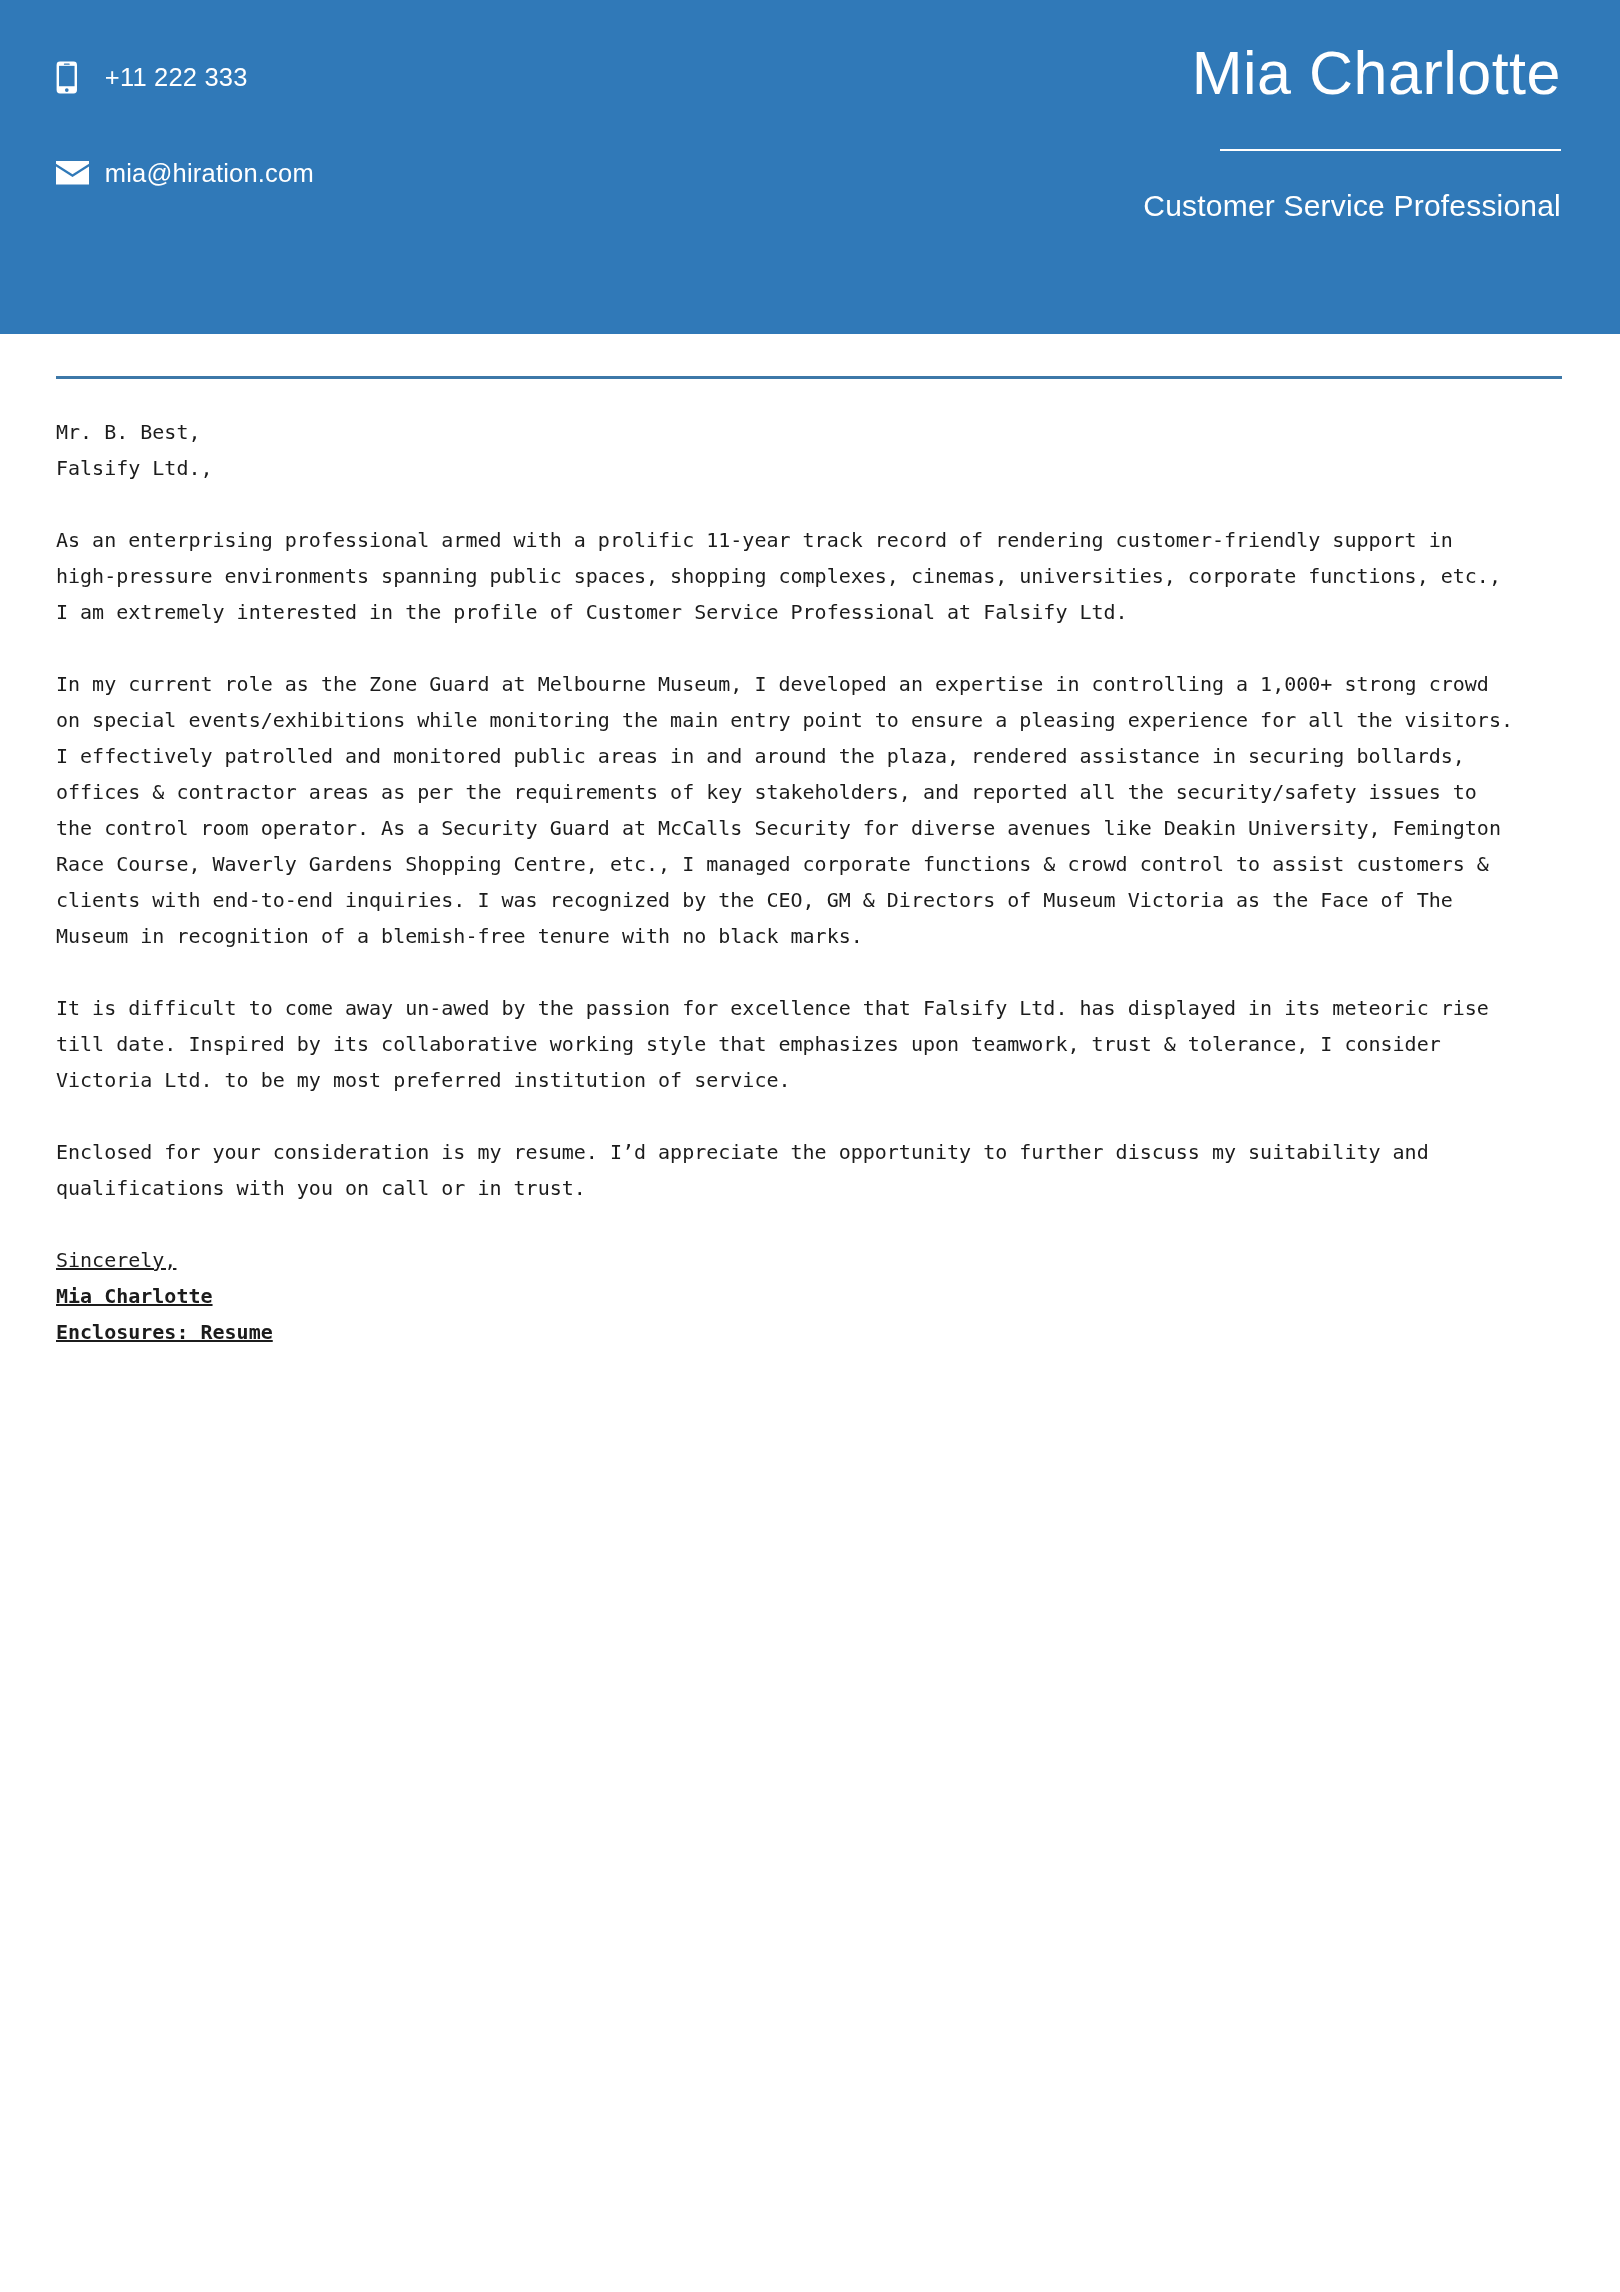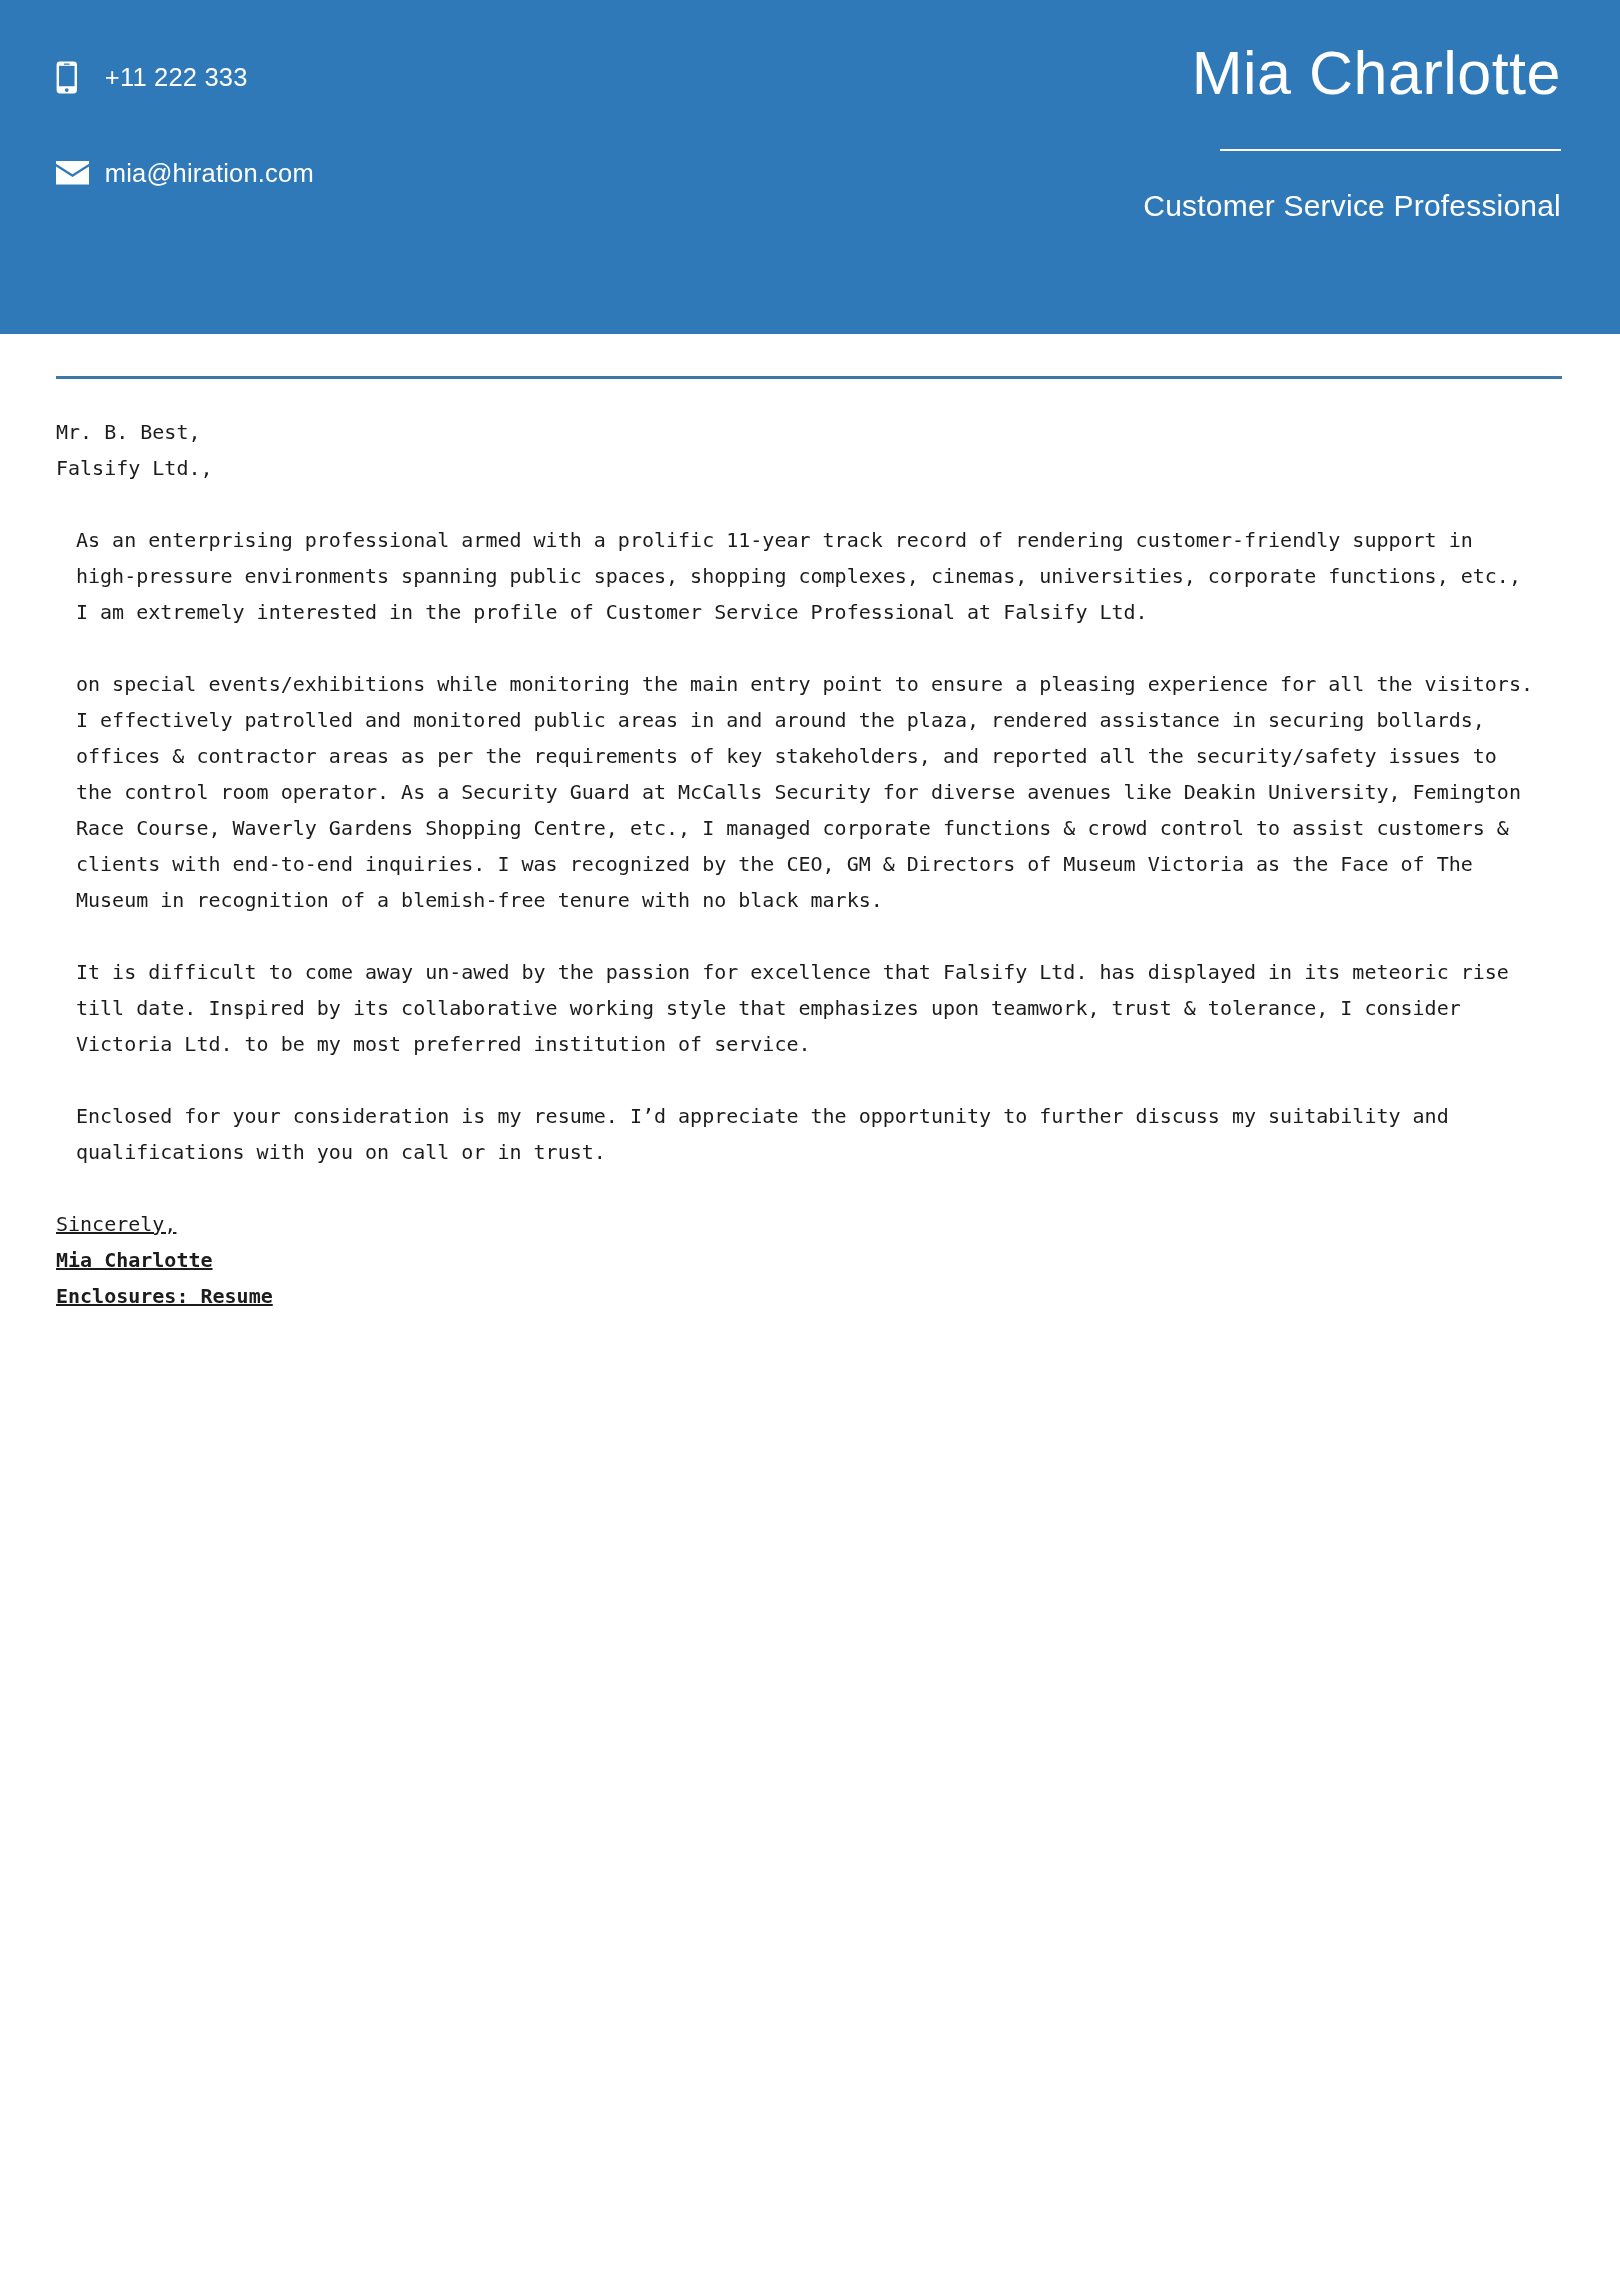--- a/index.html
+++ b/index.html
@@ -120,21 +120,20 @@
 
   .addressee {
     margin-bottom: 0;
   }
   .addressee div { white-space: pre; }
 
   .para {
     margin-top: 36px;
     text-align: justify;
     text-justify: inter-word;
-    margin-left: 20px;
   }
   .para-lines div { white-space: pre; }
 
   .signoff {
     margin-top: 36px;
   }
   .signoff div { white-space: pre; text-decoration: underline; }
   .signoff .bold { font-weight: 700; }
 </style>
 </head>
@@ -191,20 +190,21 @@
     <div class="para">
       <div class="para-lines">
         <div>As an enterprising professional armed with a prolific 11-year track record of rendering customer-friendly support in</div>
         <div>high-pressure environments spanning public spaces, shopping complexes, cinemas, universities, corporate functions, etc.,</div>
         <div>I am extremely interested in the profile of Customer Service Professional at Falsify Ltd.</div>
       </div>
     </div>
 
     <div class="para">
       <div class="para-lines">
+        <div>In my current role as the Zone Guard at Melbourne Museum, I developed an expertise in controlling a 1,000+ strong crowd</div>
         <div>on special events/exhibitions while monitoring the main entry point to ensure a pleasing experience for all the visitors.</div>
         <div>I effectively patrolled and monitored public areas in and around the plaza, rendered assistance in securing bollards,</div>
         <div>offices &amp; contractor areas as per the requirements of key stakeholders, and reported all the security/safety issues to</div>
         <div>the control room operator. As a Security Guard at McCalls Security for diverse avenues like Deakin University, Femington</div>
         <div>Race Course, Waverly Gardens Shopping Centre, etc., I managed corporate functions &amp; crowd control to assist customers &amp;</div>
         <div>clients with end-to-end inquiries. I was recognized by the CEO, GM &amp; Directors of Museum Victoria as the Face of The</div>
         <div>Museum in recognition of a blemish-free tenure with no black marks.</div>
       </div>
     </div>
 

